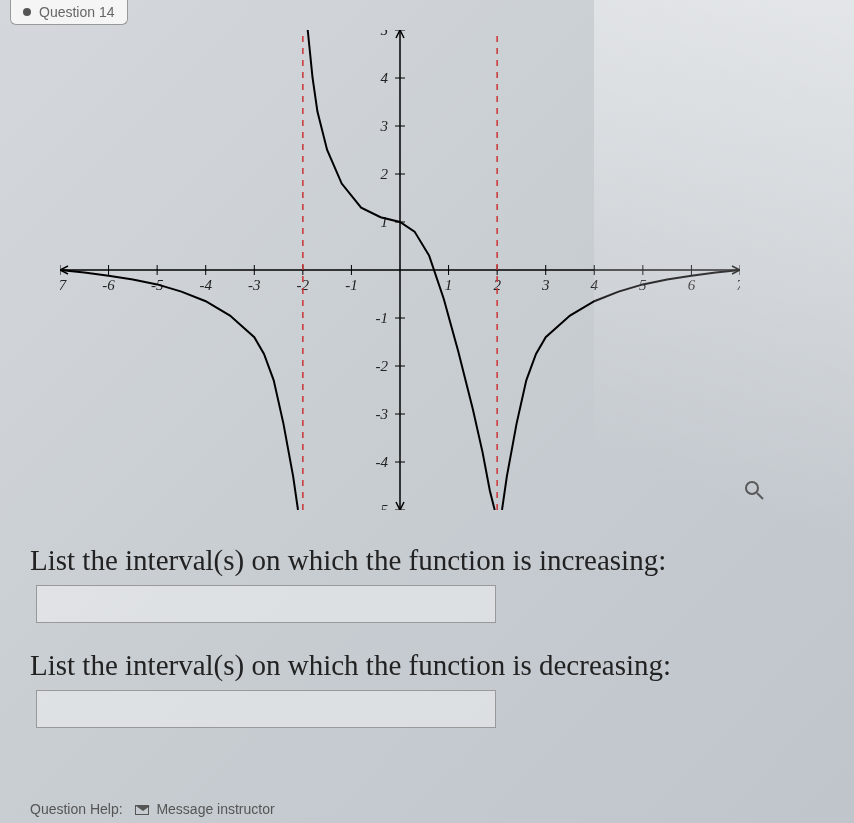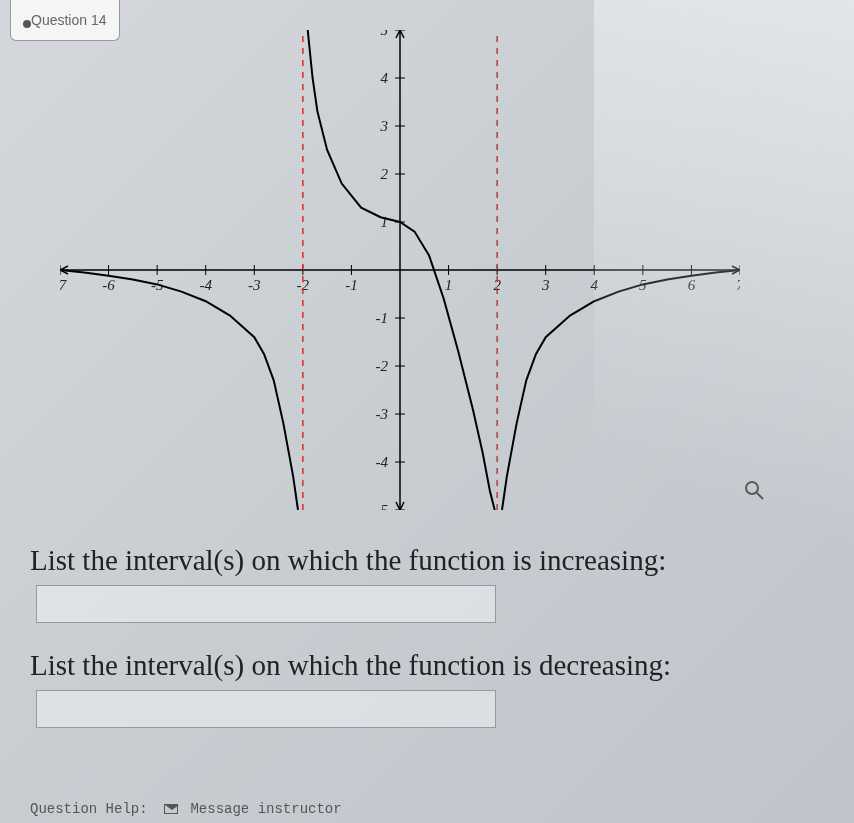--- a/index.html
+++ b/index.html
@@ -12,26 +12,27 @@
       overflow: hidden;
     }
     .question-tab {
       position: absolute;
       top: 0;
       left: 10px;
       background: #f5f5f5;
       border: 1px solid #999;
       border-top: none;
       border-radius: 0 0 6px 6px;
-      padding: 12px 12px;
+      padding: 4px 12px;
       font-family: Arial, sans-serif;
       font-size: 14px;
       color: #666;
       display: flex;
-      align-items: flex-end;
+      align-items: center;
+      gap: 8px;
     }
     .question-tab .bullet {
       width: 8px;
       height: 8px;
       background: #555;
       border-radius: 50%;
     }
     .chart-wrap {
       position: absolute;
       top: 30px;
@@ -64,21 +65,21 @@
       height: 38px;
       border: 1px solid #999;
       background: rgba(255,255,255,0.4);
       vertical-align: middle;
       margin-left: 6px;
     }
     .help-row {
       position: absolute;
       bottom: 6px;
       left: 30px;
-      font-family: Liberation Mono, monospace;
+      font-family: Liberation Sans, sans-serif;
       font-size: 14px;
       color: #555;
     }
     .help-row .mail-icon {
       display: inline-block;
       width: 14px;
       height: 10px;
       border: 1.5px solid #555;
       position: relative;
       vertical-align: middle;

